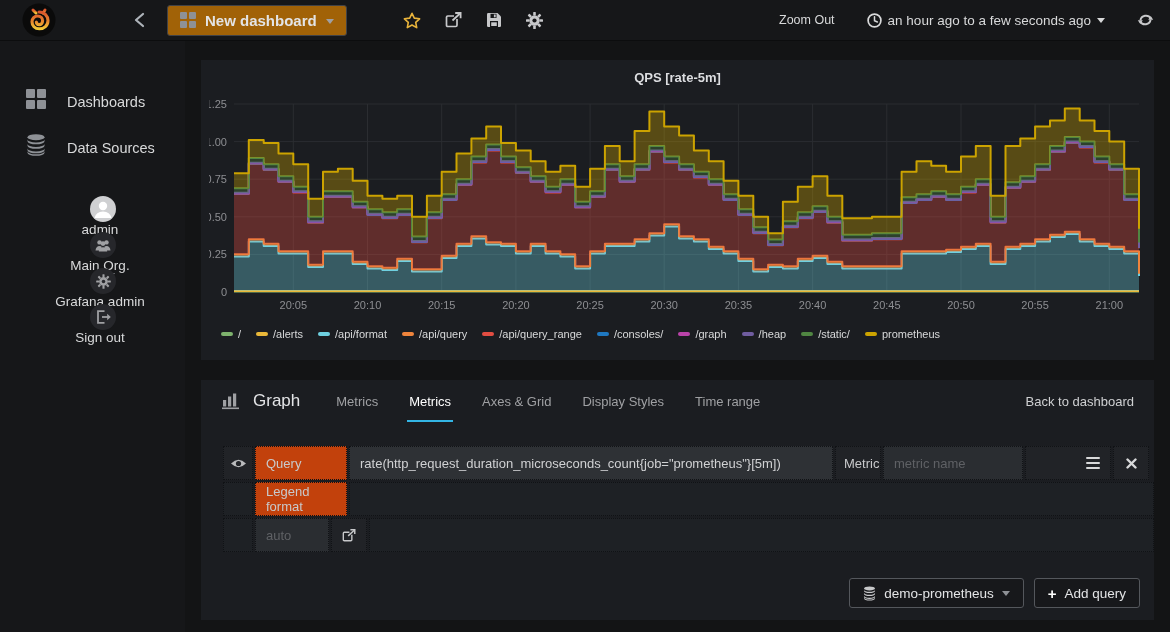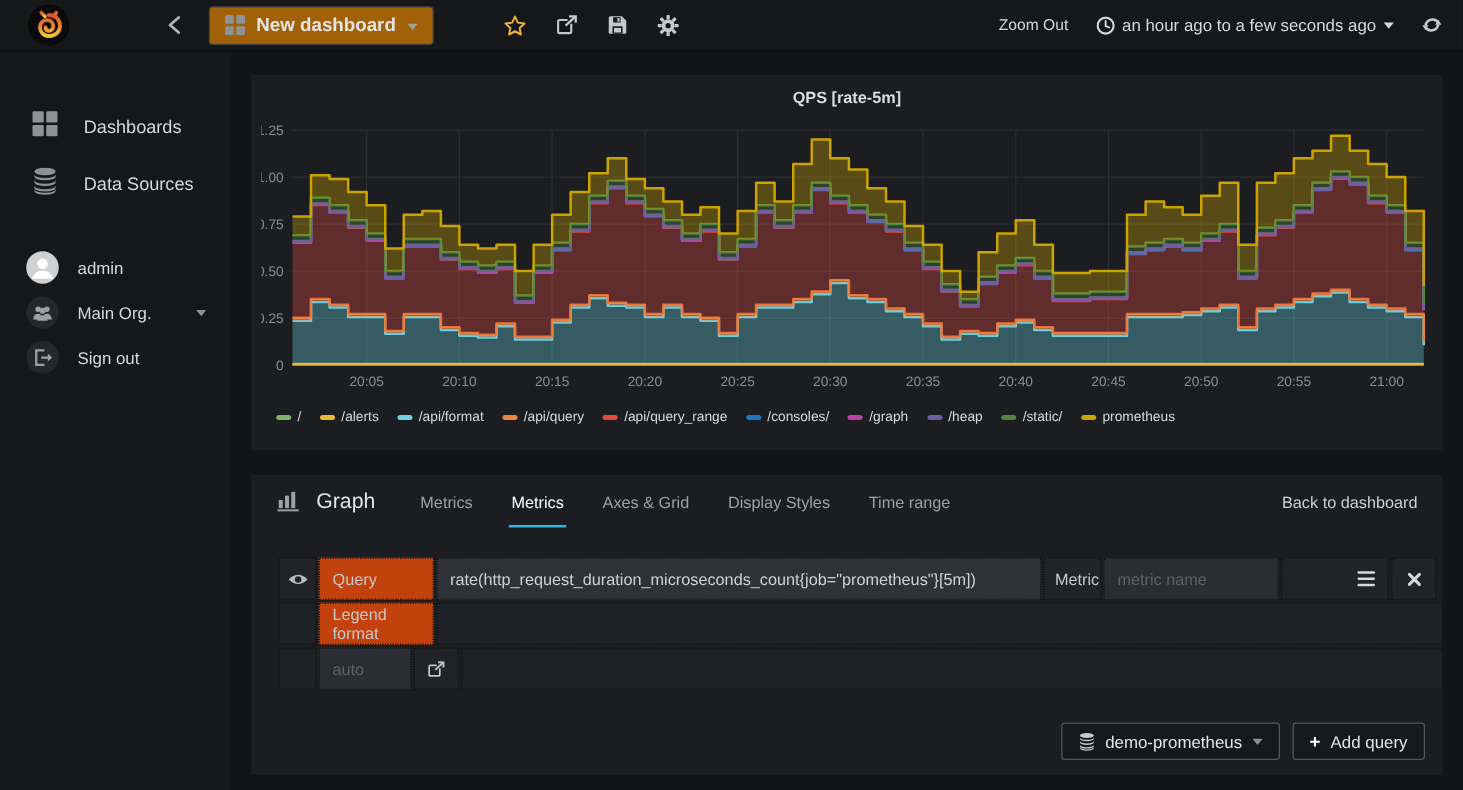--- a/index.html
+++ b/index.html
@@ -15,32 +15,32 @@
   .collapse{margin-left:78px;cursor:pointer;display:flex;align-items:center;}
   .dash-title-btn{margin-left:22px;height:31px;display:flex;align-items:center;gap:9px;
     background:#a16207;border:1px solid #414246;border-radius:3px;padding:0 12px;
     color:#e3e4e6;font-size:15px;font-weight:bold;cursor:pointer;font-family:inherit;}
   .grid-ico{display:grid;grid-template-columns:7px 7px;grid-template-rows:7px 7px;gap:2px;}
   .grid-ico i{background:#8e9196;border-radius:1px;}
   .caret{width:0;height:0;border-left:4px solid transparent;border-right:4px solid transparent;
     border-top:5px solid #9fa0a3;display:inline-block;}
   .tb-icons{display:flex;align-items:center;gap:24px;margin-left:56px;}
   .tb-icon{background:none;border:none;padding:0;cursor:pointer;display:flex;align-items:center;}
-  .tb-right{margin-left:auto;display:flex;align-items:center;gap:16px;padding-right:16px;}
+  .tb-right{margin-left:auto;display:flex;align-items:center;gap:26px;padding-right:16px;}
   .zoom-out{font-size:12.5px;color:#d8d9da;cursor:pointer;}
   .timepicker{display:flex;align-items:center;gap:6px;background:none;border:none;cursor:pointer;
     color:#d8d9da;font-size:13.5px;font-family:inherit;}
   
   .sidebar{position:absolute;top:40px;left:0;width:185px;bottom:0;background:#161719;}
   .side-nav{padding-top:24px;}
   .side-item{height:46px;display:flex;align-items:flex-end;cursor:pointer;}
   .side-item .ico{width:24px;display:flex;justify-content:center;margin-left:24px;}
   .side-item .lbl{margin-left:19px;font-size:14.5px;color:#d8d9da;}
   .side-user{margin-top:40px;}
-  .user-item{height:36px;display:flex;align-items:center;cursor:pointer;}
+  .user-item{height:36px;display:flex;align-items:center;cursor:pointer;flex-direction:column;}
   .user-item .circ{width:26px;height:26px;border-radius:50%;margin-left:21px;
     display:flex;align-items:center;justify-content:center;flex:0 0 auto;background:#26272b;}
   .user-item .circ.avatar{background:#cfd0d2;}
   .user-item .lbl{margin-left:15px;font-size:13.5px;color:#d8d9da;}
   .user-item .caret{margin-left:36px;border-top-color:#8e9196;}
   
   .main{position:absolute;left:185px;top:40px;right:0;bottom:0;background:#131415;}
   .panel{position:absolute;left:16px;width:953px;background:#1b1d21;box-sizing:border-box;}
   .chart-panel{top:20px;height:300px;}
   .panel-title{padding-top:10px;text-align:center;font-size:13px;font-weight:bold;
@@ -227,20 +227,43 @@
               <circle cx="11.5" cy="3.4" r="2.2"></circle>
               <circle cx="8" cy="4.6" r="2.4"></circle>
               <path d="M0.5,11.5 Q1,7 4.5,7 Q6,7 6.8,8 Q5.4,9.3 5.2,11.5 Z"></path>
               <path d="M15.5,11.5 Q15,7 11.5,7 Q10,7 9.2,8 Q10.6,9.3 10.8,11.5 Z"></path>
               <path d="M3.8,12.5 Q4,8.2 8,8.2 Q12,8.2 12.2,12.5 Z"></path>
             </g>
           </svg>
       </span>
       <span class="lbl">Main Org.</span>
       <span class="caret"></span>
+    </div>
+    <div class="user-item">
+      <span class="circ">
+        <svg width="15" height="15" viewBox="0 0 17 17">
+            <g fill="#9fa0a3">
+              <circle cx="8.5" cy="8.5" r="5"></circle>
+              <g>
+                <rect x="7.3" y="0.2" width="2.4" height="3.2" rx="0.6"></rect>
+                <rect x="7.3" y="13.6" width="2.4" height="3.2" rx="0.6"></rect>
+                <rect x="0.2" y="7.3" width="3.2" height="2.4" rx="0.6"></rect>
+                <rect x="13.6" y="7.3" width="3.2" height="2.4" rx="0.6"></rect>
+                <g transform="rotate(45 8.5 8.5)">
+                  <rect x="7.3" y="0.2" width="2.4" height="3.2" rx="0.6"></rect>
+                  <rect x="7.3" y="13.6" width="2.4" height="3.2" rx="0.6"></rect>
+                  <rect x="0.2" y="7.3" width="3.2" height="2.4" rx="0.6"></rect>
+                  <rect x="13.6" y="7.3" width="3.2" height="2.4" rx="0.6"></rect>
+                </g>
+              </g>
+            </g>
+            <circle cx="8.5" cy="8.5" r="2" fill="#26272b"></circle>
+          </svg>
+      </span>
+      <span class="lbl">Grafana admin</span>
     </div>
     <div class="user-item">
       <span class="circ">
         <svg width="15" height="14" viewBox="0 0 15 14">
             <path d="M8.5,1.2 L2,1.2 L2,12.8 L8.5,12.8" fill="none" stroke="#9fa0a3" stroke-width="1.8"></path>
             <path d="M6,7 L13,7" stroke="#9fa0a3" stroke-width="1.8"></path>
             <polygon points="11.2,3.8 14.8,7 11.2,10.2" fill="#9fa0a3"></polygon>
           </svg>
       </span>
       <span class="lbl">Sign out</span>

